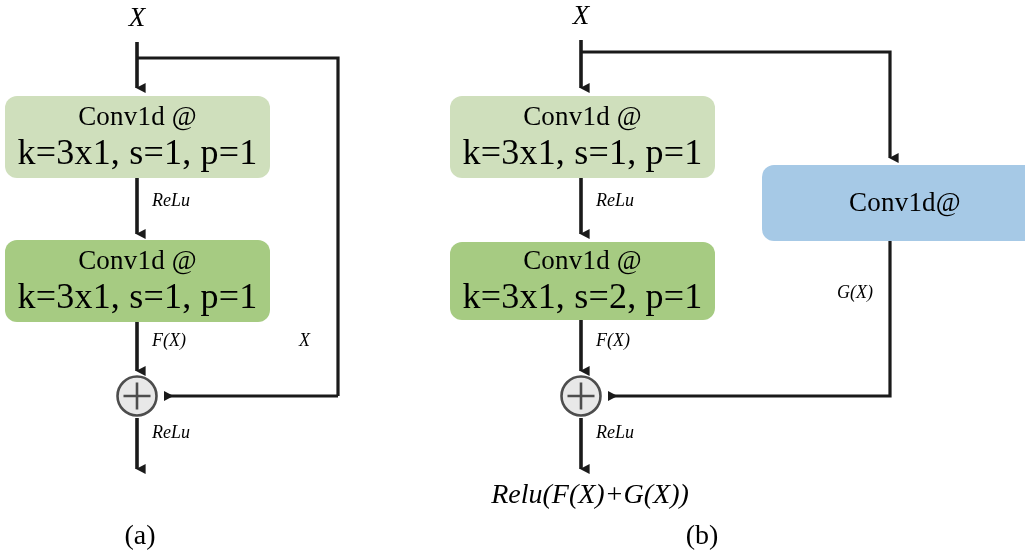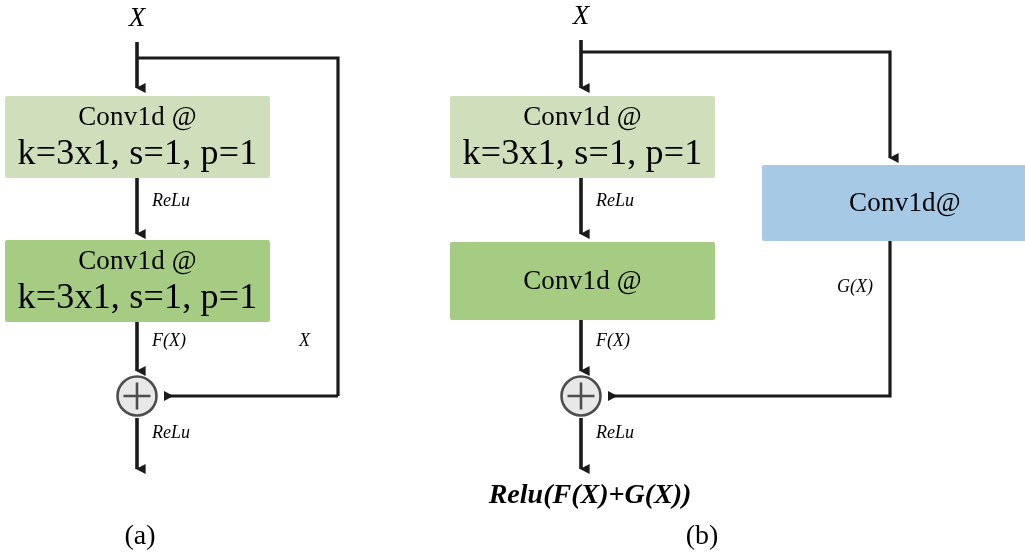--- a/index.html
+++ b/index.html
@@ -15,21 +15,21 @@
     overflow: hidden;
     font-family: "Liberation Serif", "DejaVu Serif", serif;
   }
   #figure svg {
     position: absolute;
     left: 0;
     top: 0;
   }
   .node-box {
     position: absolute;
-    border-radius: 2px;
+    border-radius: 12px;
     display: flex;
     flex-direction: column;
     align-items: center;
     justify-content: center;
     box-sizing: border-box;
     line-height: 1.08;
     color: #000000;
   }
   .node-box .line1 {
     font-size: 27px;
@@ -149,29 +149,30 @@
 
   <div class="node-box" style="left:450px; top:96px; width:265px; height:82px; background:#cfdfbc;">
     <div class="line1">Conv1d @</div>
     <div class="line2">k=3x1, s=1, p=1</div>
   </div>
 
   <div class="txt lbl-edge" style="left:596px; top:190px;">ReLu</div>
 
   <div class="node-box" style="left:450px; top:242px; width:265px; height:78px; background:#a6cb82;">
     <div class="line1">Conv1d @</div>
+    <div class="line2">k=3x1, s=2, p=1</div>
   </div>
 
   <div class="node-box" style="left:762px; top:165px; width:286px; height:76px; background:#a6c9e6;">
     <div class="line1">Conv1d@</div>
   </div>
 
   <div class="txt lbl-edge" style="left:596px; top:330px;">F(X)</div>
 
-  <div class="txt lbl-edge center-x" style="left:855px; top:276px;">G(X)</div>
+  <div class="txt lbl-edge center-x" style="left:855px; top:282px;">G(X)</div>
 
   <div class="txt lbl-edge" style="left:596px; top:422px;">ReLu</div>
 
-  <div class="txt lbl-out center-x" style="left:590px; top:478px;font-weight:bold;">Relu(F(X)+G(X))</div>
+  <div class="txt lbl-out center-x" style="left:590px; top:478px;">Relu(F(X)+G(X))</div>
 
   <div class="txt lbl-caption center-x" style="left:702px; top:519px;">(b)</div>
 
 </div>
 
 </body></html>

